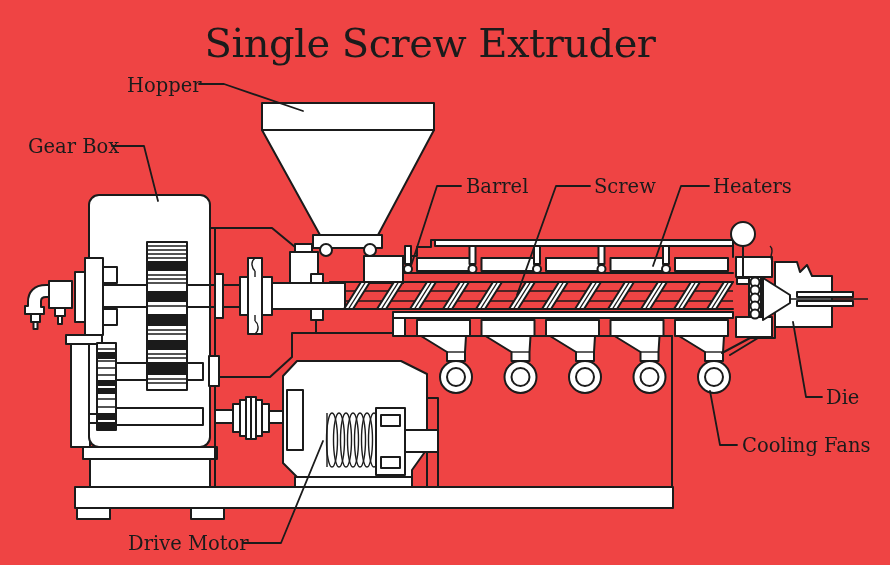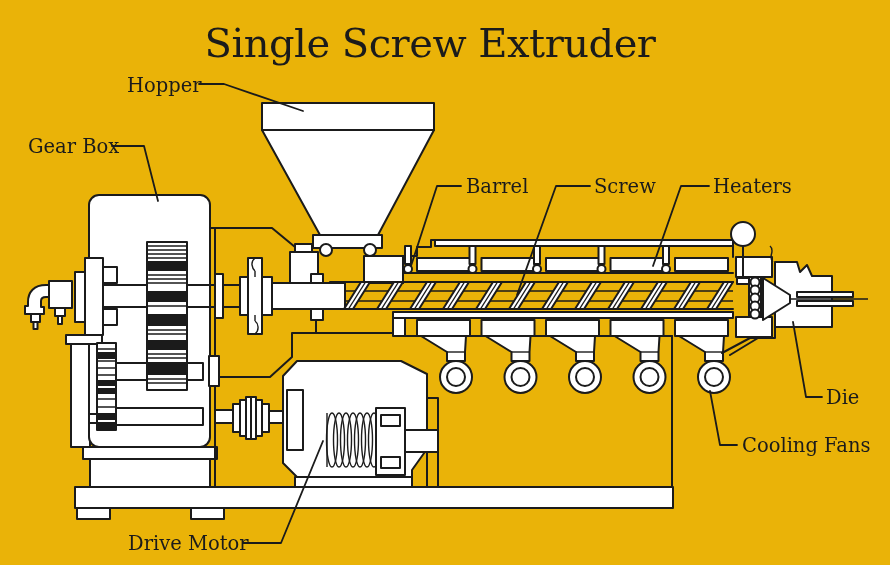--- a/index.html
+++ b/index.html
@@ -1,17 +1,17 @@
 <!DOCTYPE html>
 <html><head>
 <meta charset="utf-8">
 <style>
   html,body{margin:0;padding:0;background:#ffffff;}
   .stage{
-    position:relative;width:890px;height:565px;background:#eab308;
+    position:relative;width:890px;height:565px;background:#ef4444;
     overflow:hidden;font-family:"DejaVu Serif","Liberation Serif",serif;
   }
   svg{display:block;}
   .title-text{
     font-family:"DejaVu Serif","Liberation Serif",serif;
     font-size:40px;letter-spacing:-0.5px;fill:#1b1b1b;
   }
   .part-label{
     font-family:"DejaVu Serif","Liberation Serif",serif;
     font-size:19.5px;fill:#1b1b1b;

